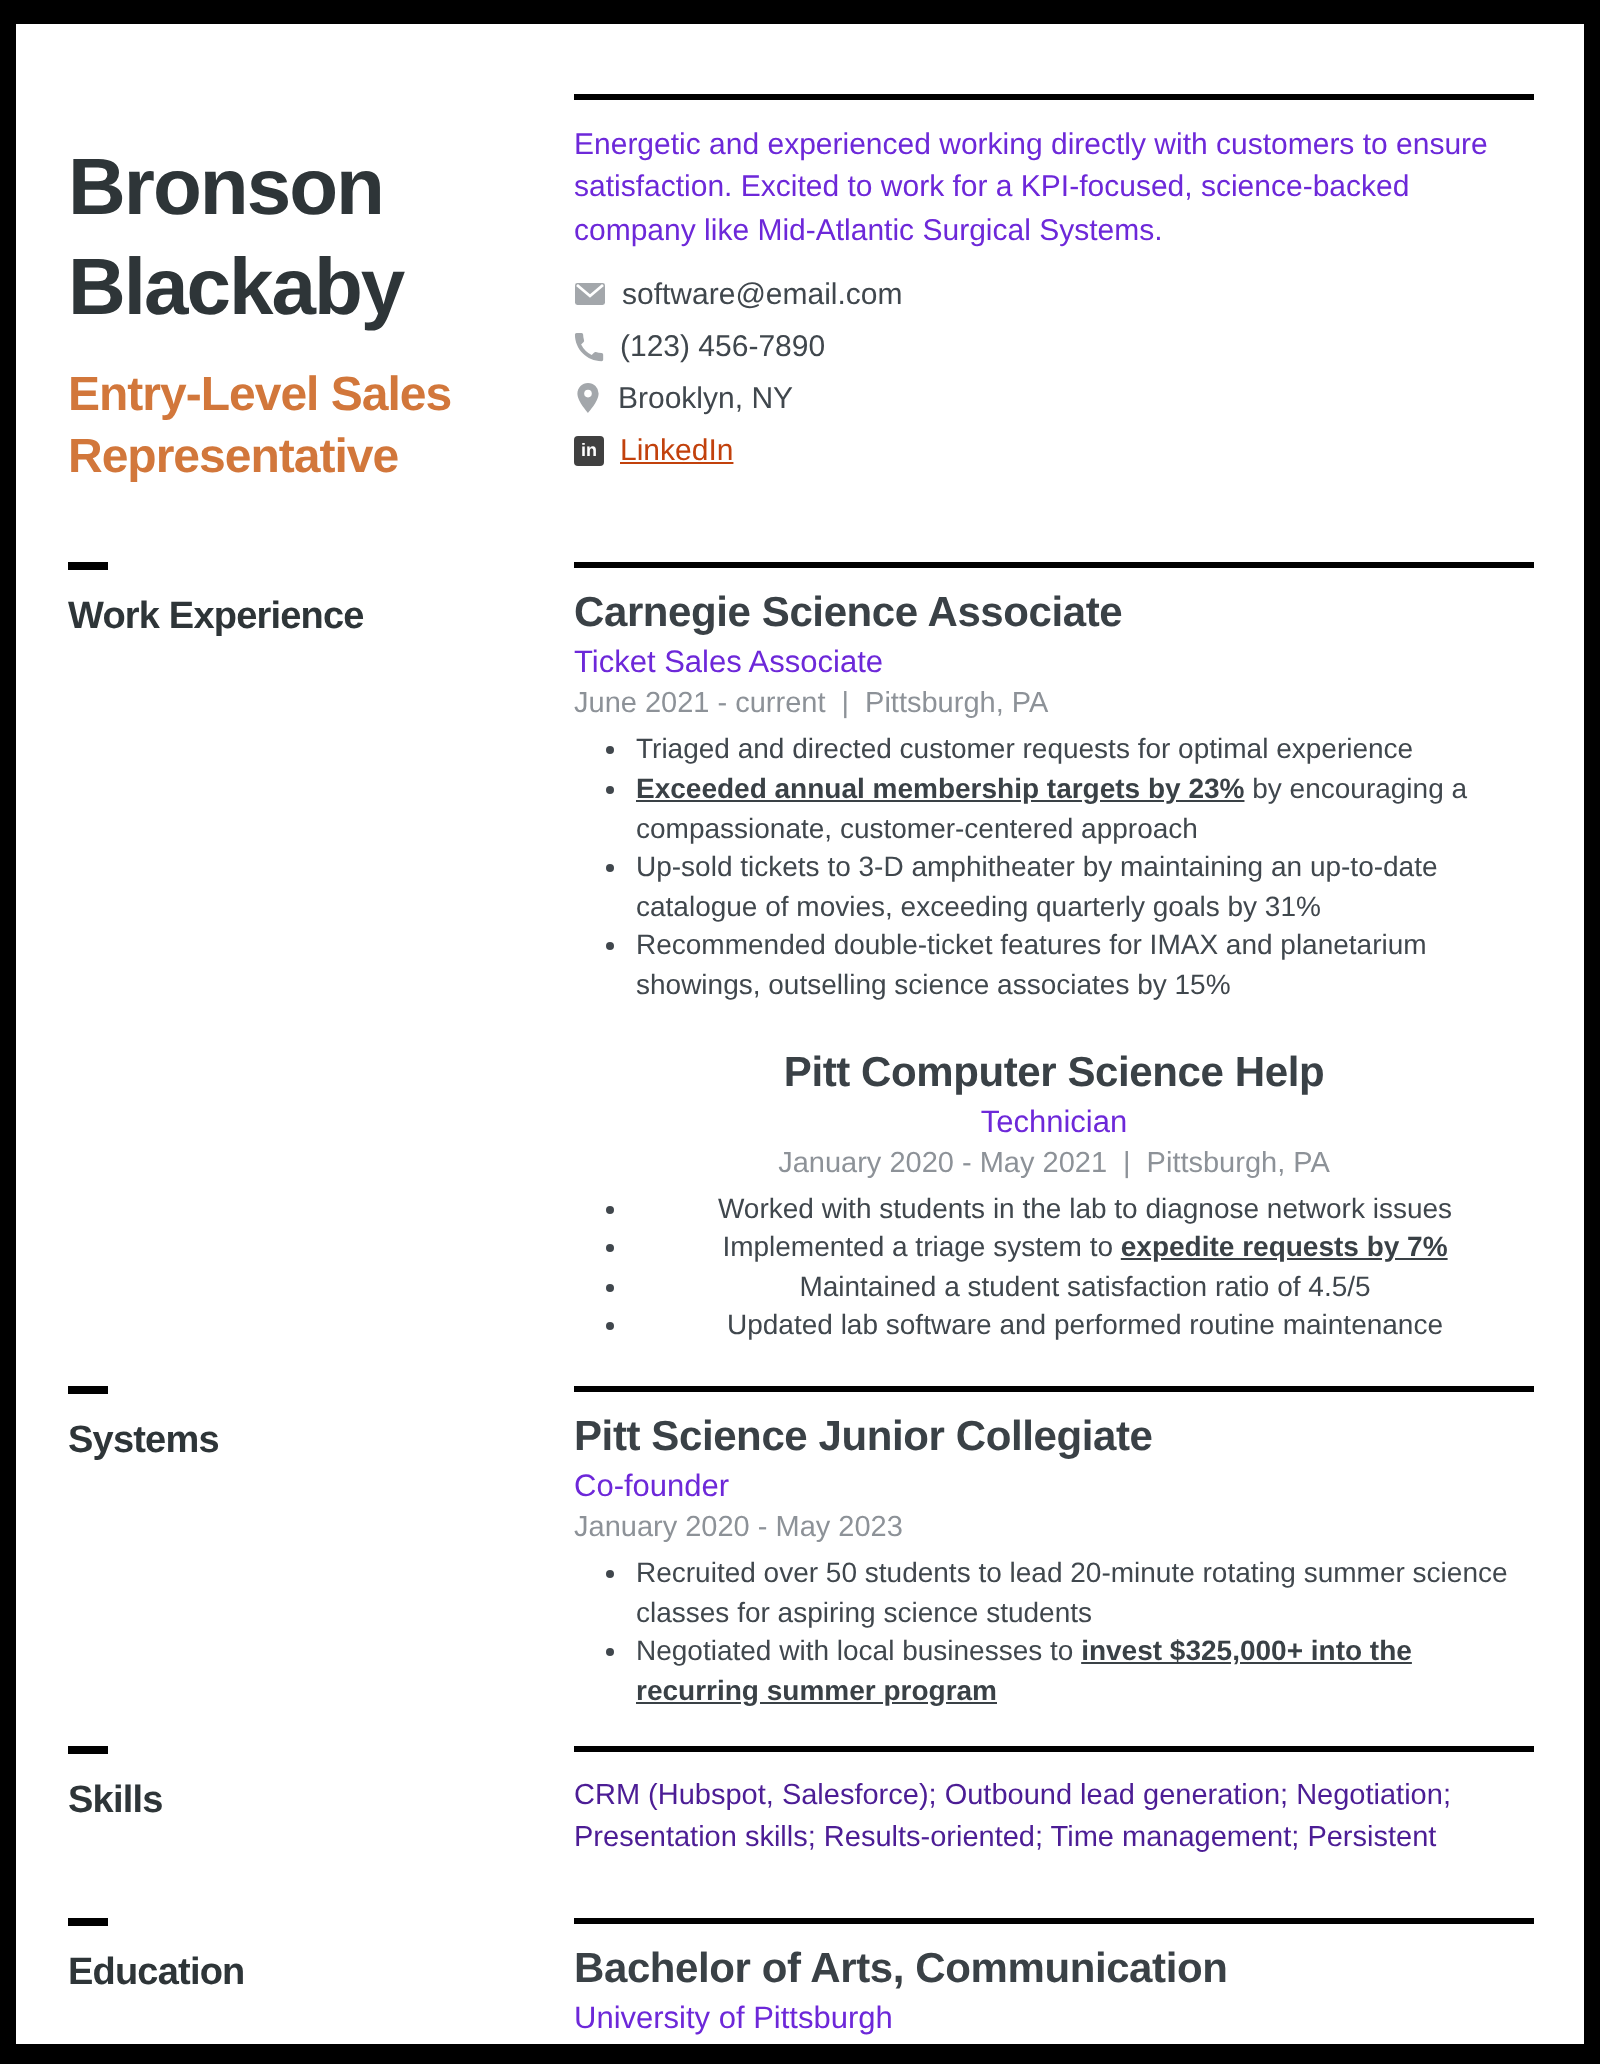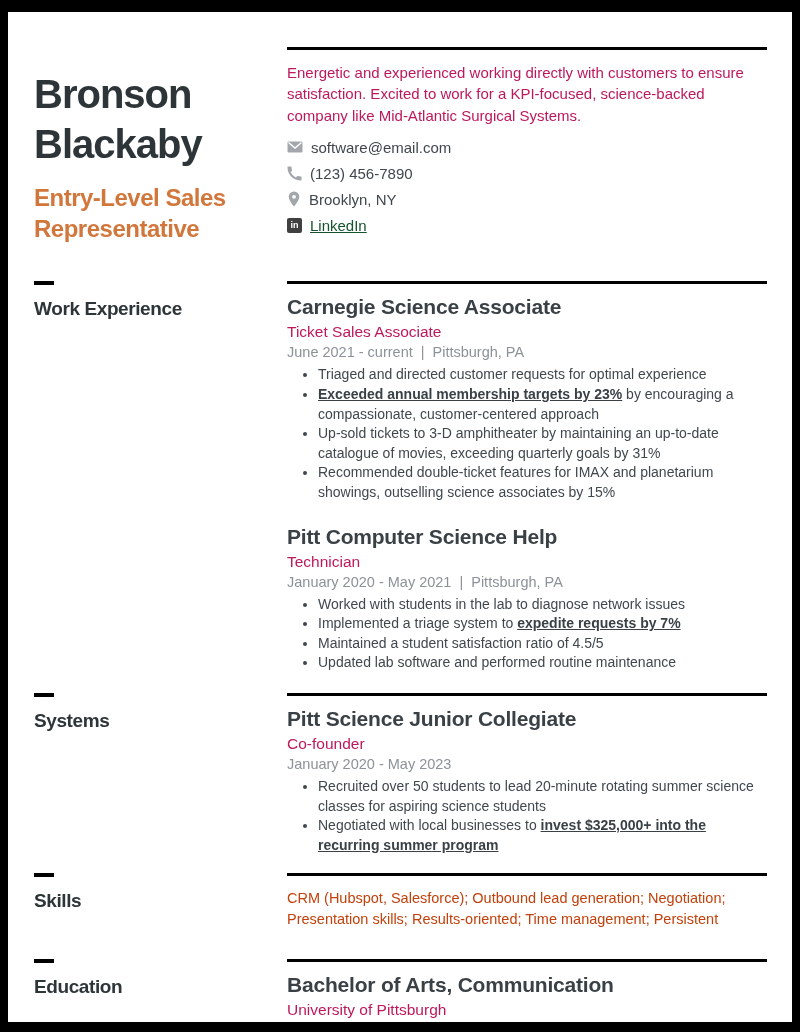--- a/index.html
+++ b/index.html
@@ -39,21 +39,21 @@
     letter-spacing: -0.5px;
     line-height: 1.28;
     color: #d2773b;
     width: 215px;
   }
   .rule { height: 3px; background: #000000; }
   .summary {
     margin-top: 12px;
     font-size: 15px;
     line-height: 1.42;
-    color: #be185d;
+    color: #6d28d9;
   }
   .contact-list { margin-top: 13px; }
   .contact-row {
     display: flex;
     align-items: center;
     gap: 8px;
     margin-top: 9px;
     font-size: 15px;
     color: #40474d;
   }
@@ -62,48 +62,48 @@
     width: 15px; height: 15px;
     background: #404040;
     border-radius: 2px;
     color: #ffffff;
     font-size: 9px;
     font-weight: 700;
     display: flex; align-items: center; justify-content: center;
     line-height: 1;
   }
   a.link {
-    color: #14532d;
+    color: #c2410c;
     text-decoration: underline;
     text-align: right;
   }
   .left-col { padding-right: 20px; }
   .dash {
     width: 20px; height: 4px;
     background: #000000;
   }
   .section-heading {
     margin-top: 13px;
     font-size: 19px;
     font-weight: 700;
     letter-spacing: -0.4px;
     color: #2e3538;
   }
   .entry { margin-top: 11px; }
-  .entry + .entry { margin-top: 22px; }
+  .entry + .entry { margin-top: 22px; text-align: center; }
   .entry-title {
     font-size: 21px;
     font-weight: 700;
     letter-spacing: -0.2px;
     color: #3a4146;
   }
   .entry-role {
     margin-top: 4px;
     font-size: 15.5px;
-    color: #be185d;
+    color: #6d28d9;
   }
   .entry-dates {
     margin-top: 3px;
     font-size: 14.5px;
     color: #8d9298;
   }
   .entry-dates .sep { margin: 0 8px; }
   ul.bullets {
     margin-top: 5px;
     padding-left: 31px;
@@ -121,21 +121,21 @@
     text-decoration: underline;
   }
   .row-work { margin-top: 37px; }
   .row-projects { margin-top: 20px; }
   .row-skills { margin-top: 18px; }
   .row-education { margin-top: 29px; }
   .skills-text {
     margin-top: 12px;
     font-size: 14.5px;
     line-height: 1.45;
-    color: #c2410c;
+    color: #4c1d95;
   }
   .edu-dates .sep { margin: 0 12px; }
 </style>
 </head>
 <body>
 
 <div class="page">
 
   <div class="row row-header">
     <div class="left-col">

